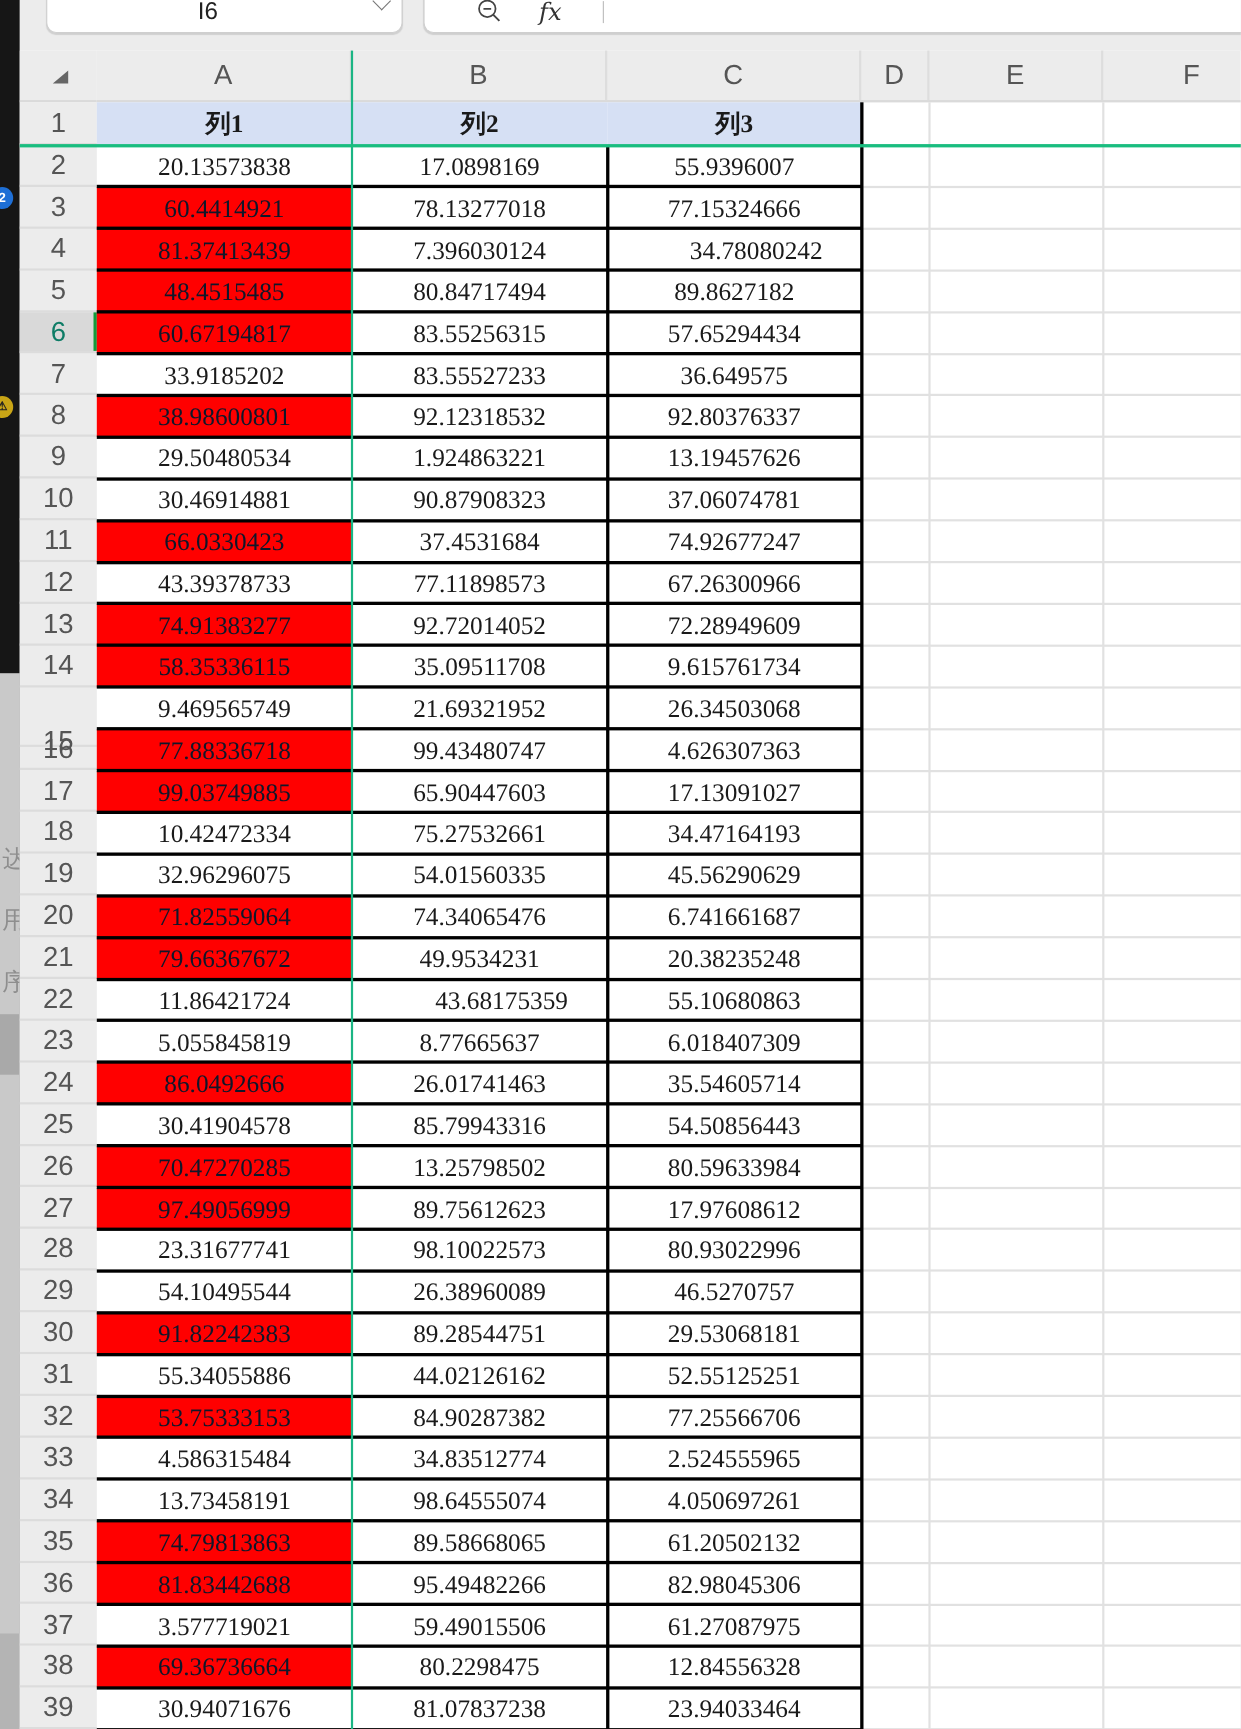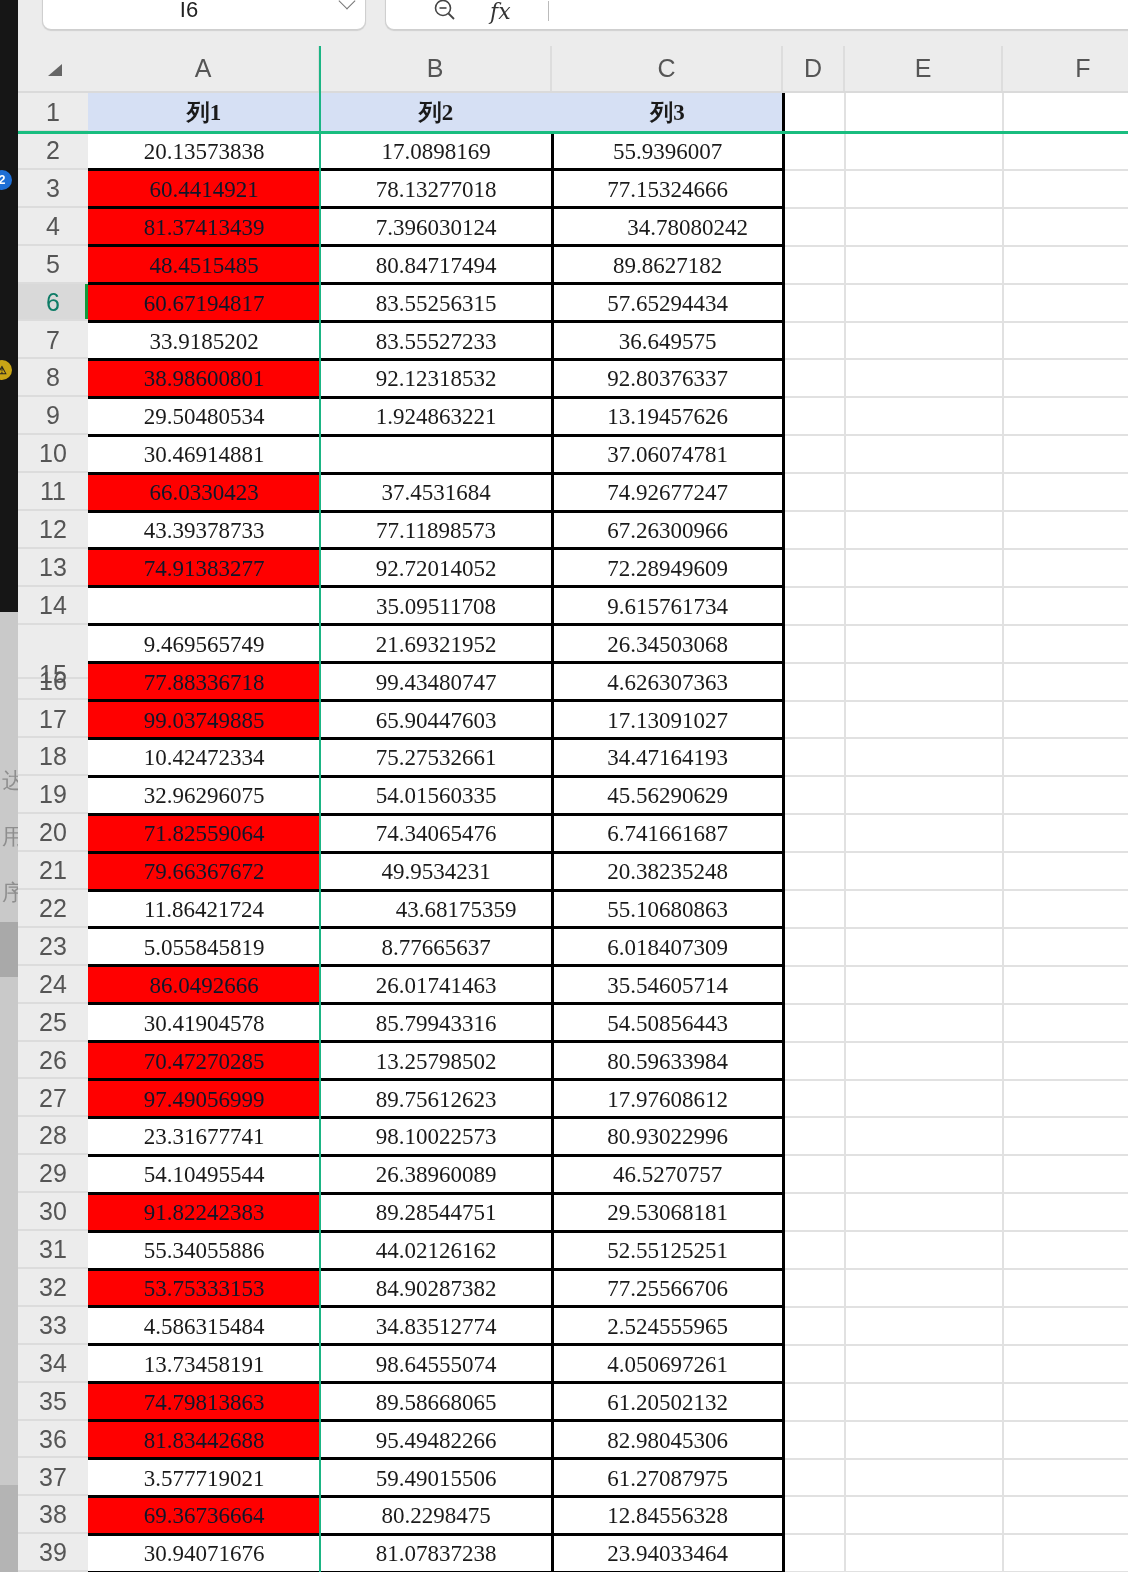--- a/index.html
+++ b/index.html
@@ -197,30 +197,32 @@
       <div class="cell" style="left: 0px; width: 232px; top: 228.5px; height: 37.9px; line-height: 39.9px;">33.9185202</div>
       <div class="cell" style="left: 232px; width: 232px; top: 228.5px; height: 37.9px; line-height: 39.9px;">83.55527233</div>
       <div class="cell" style="left: 464px; width: 231px; top: 228.5px; height: 37.9px; line-height: 39.9px;">36.649575</div>
       <div class="cell red" style="left: 0px; width: 232px; top: 266.4px; height: 37.9px; line-height: 39.9px;">38.98600801</div>
       <div class="cell" style="left: 232px; width: 232px; top: 266.4px; height: 37.9px; line-height: 39.9px;">92.12318532</div>
       <div class="cell" style="left: 464px; width: 231px; top: 266.4px; height: 37.9px; line-height: 39.9px;">92.80376337</div>
       <div class="cell" style="left: 0px; width: 232px; top: 304.3px; height: 37.9px; line-height: 39.9px;">29.50480534</div>
       <div class="cell" style="left: 232px; width: 232px; top: 304.3px; height: 37.9px; line-height: 39.9px;">1.924863221</div>
       <div class="cell" style="left: 464px; width: 231px; top: 304.3px; height: 37.9px; line-height: 39.9px;">13.19457626</div>
       <div class="cell" style="left: 0px; width: 232px; top: 342.2px; height: 37.9px; line-height: 39.9px;">30.46914881</div>
+      <div class="cell" style="left: 232px; width: 232px; top: 342.2px; height: 37.9px; line-height: 39.9px;">90.87908323</div>
       <div class="cell" style="left: 464px; width: 231px; top: 342.2px; height: 37.9px; line-height: 39.9px;">37.06074781</div>
       <div class="cell red" style="left: 0px; width: 232px; top: 380.1px; height: 37.9px; line-height: 39.9px;">66.0330423</div>
       <div class="cell" style="left: 232px; width: 232px; top: 380.1px; height: 37.9px; line-height: 39.9px;">37.4531684</div>
       <div class="cell" style="left: 464px; width: 231px; top: 380.1px; height: 37.9px; line-height: 39.9px;">74.92677247</div>
       <div class="cell" style="left: 0px; width: 232px; top: 418px; height: 37.9px; line-height: 39.9px;">43.39378733</div>
       <div class="cell" style="left: 232px; width: 232px; top: 418px; height: 37.9px; line-height: 39.9px;">77.11898573</div>
       <div class="cell" style="left: 464px; width: 231px; top: 418px; height: 37.9px; line-height: 39.9px;">67.26300966</div>
       <div class="cell red" style="left: 0px; width: 232px; top: 455.9px; height: 37.9px; line-height: 39.9px;">74.91383277</div>
       <div class="cell" style="left: 232px; width: 232px; top: 455.9px; height: 37.9px; line-height: 39.9px;">92.72014052</div>
       <div class="cell" style="left: 464px; width: 231px; top: 455.9px; height: 37.9px; line-height: 39.9px;">72.28949609</div>
+      <div class="cell red" style="left: 0px; width: 232px; top: 493.8px; height: 37.9px; line-height: 39.9px;">58.35336115</div>
       <div class="cell" style="left: 232px; width: 232px; top: 493.8px; height: 37.9px; line-height: 39.9px;">35.09511708</div>
       <div class="cell" style="left: 464px; width: 231px; top: 493.8px; height: 37.9px; line-height: 39.9px;">9.615761734</div>
       <div class="cell" style="left: 0px; width: 232px; top: 531.7px; height: 37.9px; line-height: 39.9px;">9.469565749</div>
       <div class="cell" style="left: 232px; width: 232px; top: 531.7px; height: 37.9px; line-height: 39.9px;">21.69321952</div>
       <div class="cell" style="left: 464px; width: 231px; top: 531.7px; height: 37.9px; line-height: 39.9px;">26.34503068</div>
       <div class="cell red" style="left: 0px; width: 232px; top: 569.6px; height: 37.9px; line-height: 39.9px;">77.88336718</div>
       <div class="cell" style="left: 232px; width: 232px; top: 569.6px; height: 37.9px; line-height: 39.9px;">99.43480747</div>
       <div class="cell" style="left: 464px; width: 231px; top: 569.6px; height: 37.9px; line-height: 39.9px;">4.626307363</div>
       <div class="cell red" style="left: 0px; width: 232px; top: 607.5px; height: 37.9px; line-height: 39.9px;">99.03749885</div>
       <div class="cell" style="left: 232px; width: 232px; top: 607.5px; height: 37.9px; line-height: 39.9px;">65.90447603</div>

